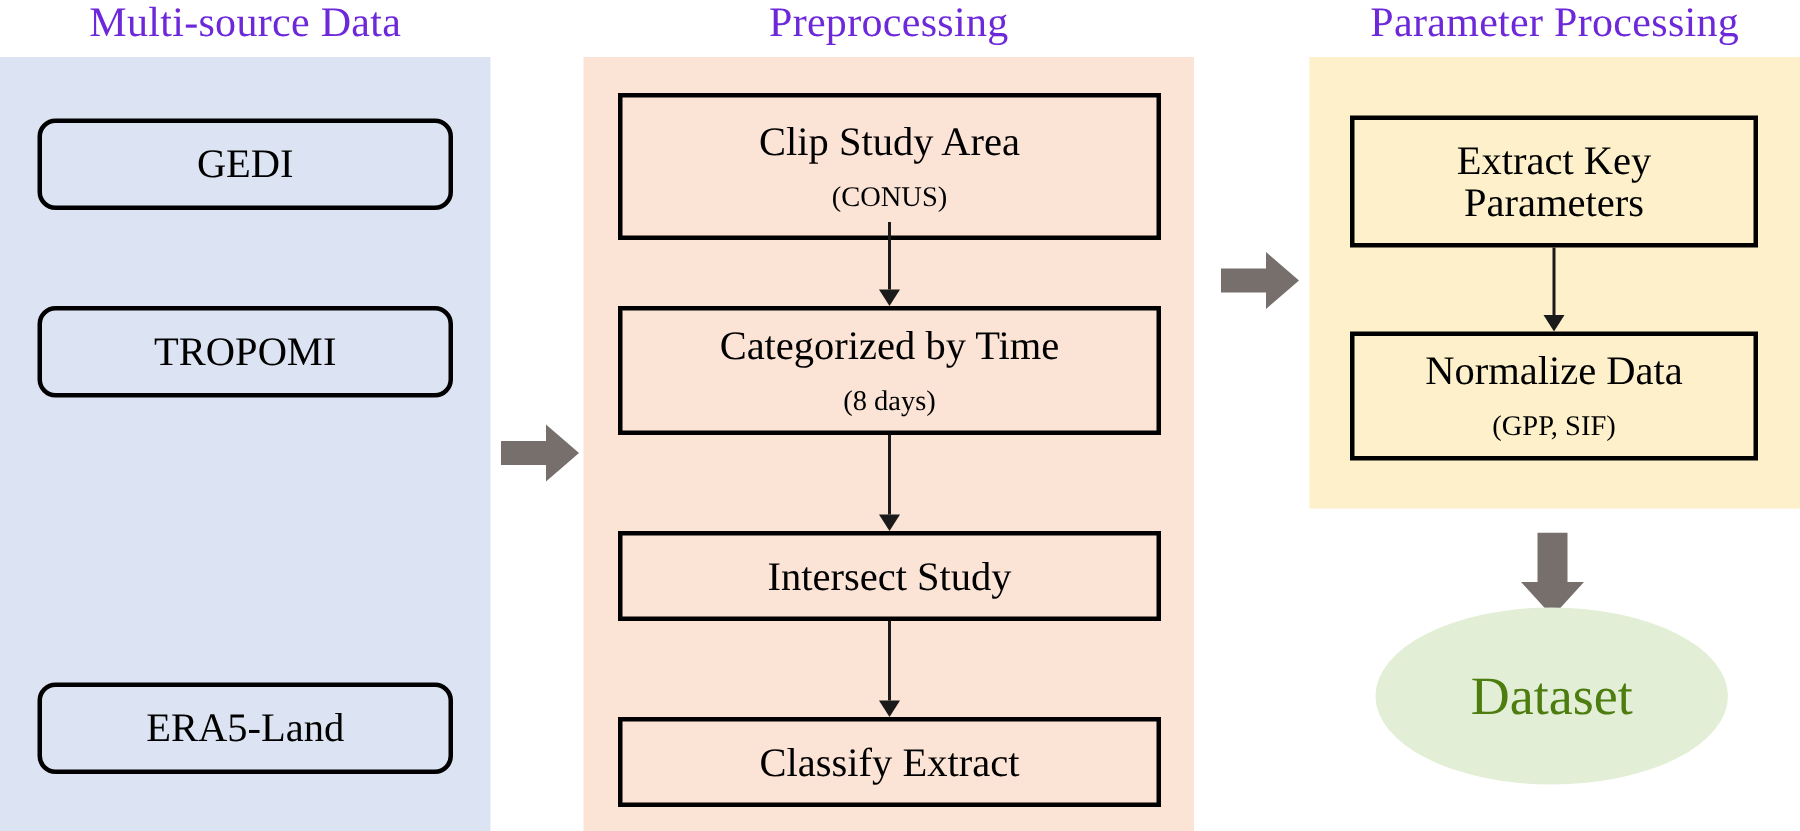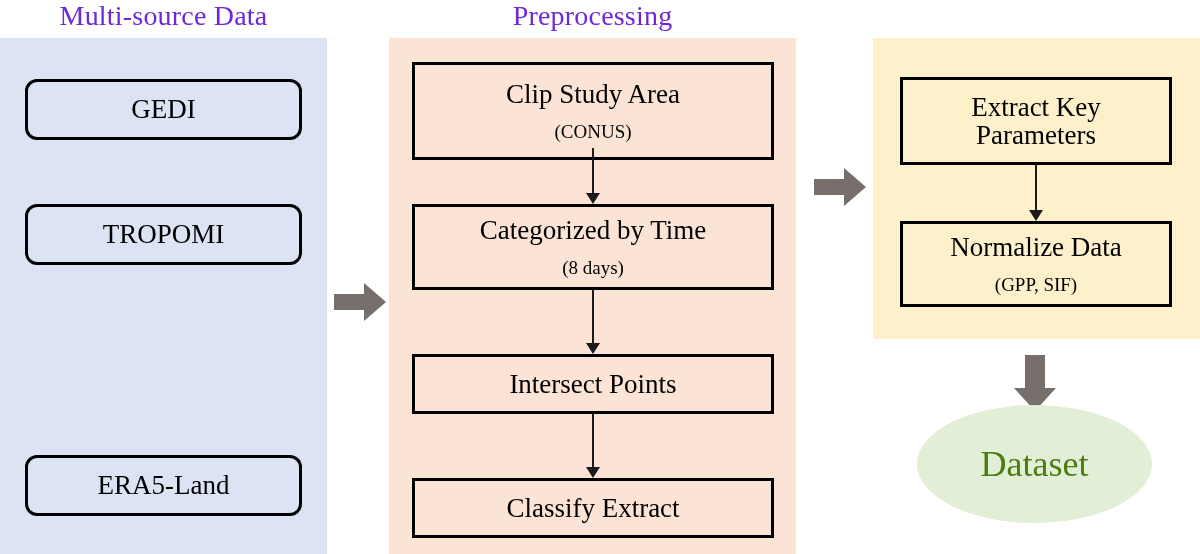--- a/index.html
+++ b/index.html
@@ -70,20 +70,21 @@
 </style>
 </head>
 <body>
 
 <div id="canvas">
 
   <div class="col-title" style="left:0;top:2px;width:327px;">Multi-source Data</div>
 
   <div class="col-title" style="left:389px;top:2px;width:407px;">Preprocessing</div>
 
+  <div class="col-title" style="left:873px;top:2px;width:327px;">Parameter Processing</div>
 
   <div class="panel" style="left:0;top:38px;width:327px;height:516px;background:#dce3f2;"></div>
 
   <div class="node rounded" style="left:25px;top:79px;width:277px;height:61px;background:#dce3f2;">
     <div class="main">GEDI</div>
   </div>
 
   <div class="node rounded" style="left:25px;top:204px;width:277px;height:61px;background:#dce3f2;">
     <div class="main">TROPOMI</div>
   </div>
@@ -115,21 +116,21 @@
     <div class="main">Categorized by Time</div>
     <div class="sub">(8 days)</div>
   </div>
 
   <div class="vconn" style="left:412px;top:290px;width:362px;height:64px;">
     <div class="stem" style="height:53px;"></div>
     <div class="head"></div>
   </div>
 
   <div class="node" style="left:412px;top:354px;width:362px;height:60px;background:#fbe3d6;">
-    <div class="main">Intersect Points</div>
+    <div class="main">Intersect Study</div>
   </div>
 
   <div class="vconn" style="left:412px;top:414px;width:362px;height:64px;">
     <div class="stem" style="height:53px;"></div>
     <div class="head"></div>
   </div>
 
   <div class="node" style="left:412px;top:478px;width:362px;height:60px;background:#fbe3d6;">
     <div class="main">Classify Extract</div>
   </div>

